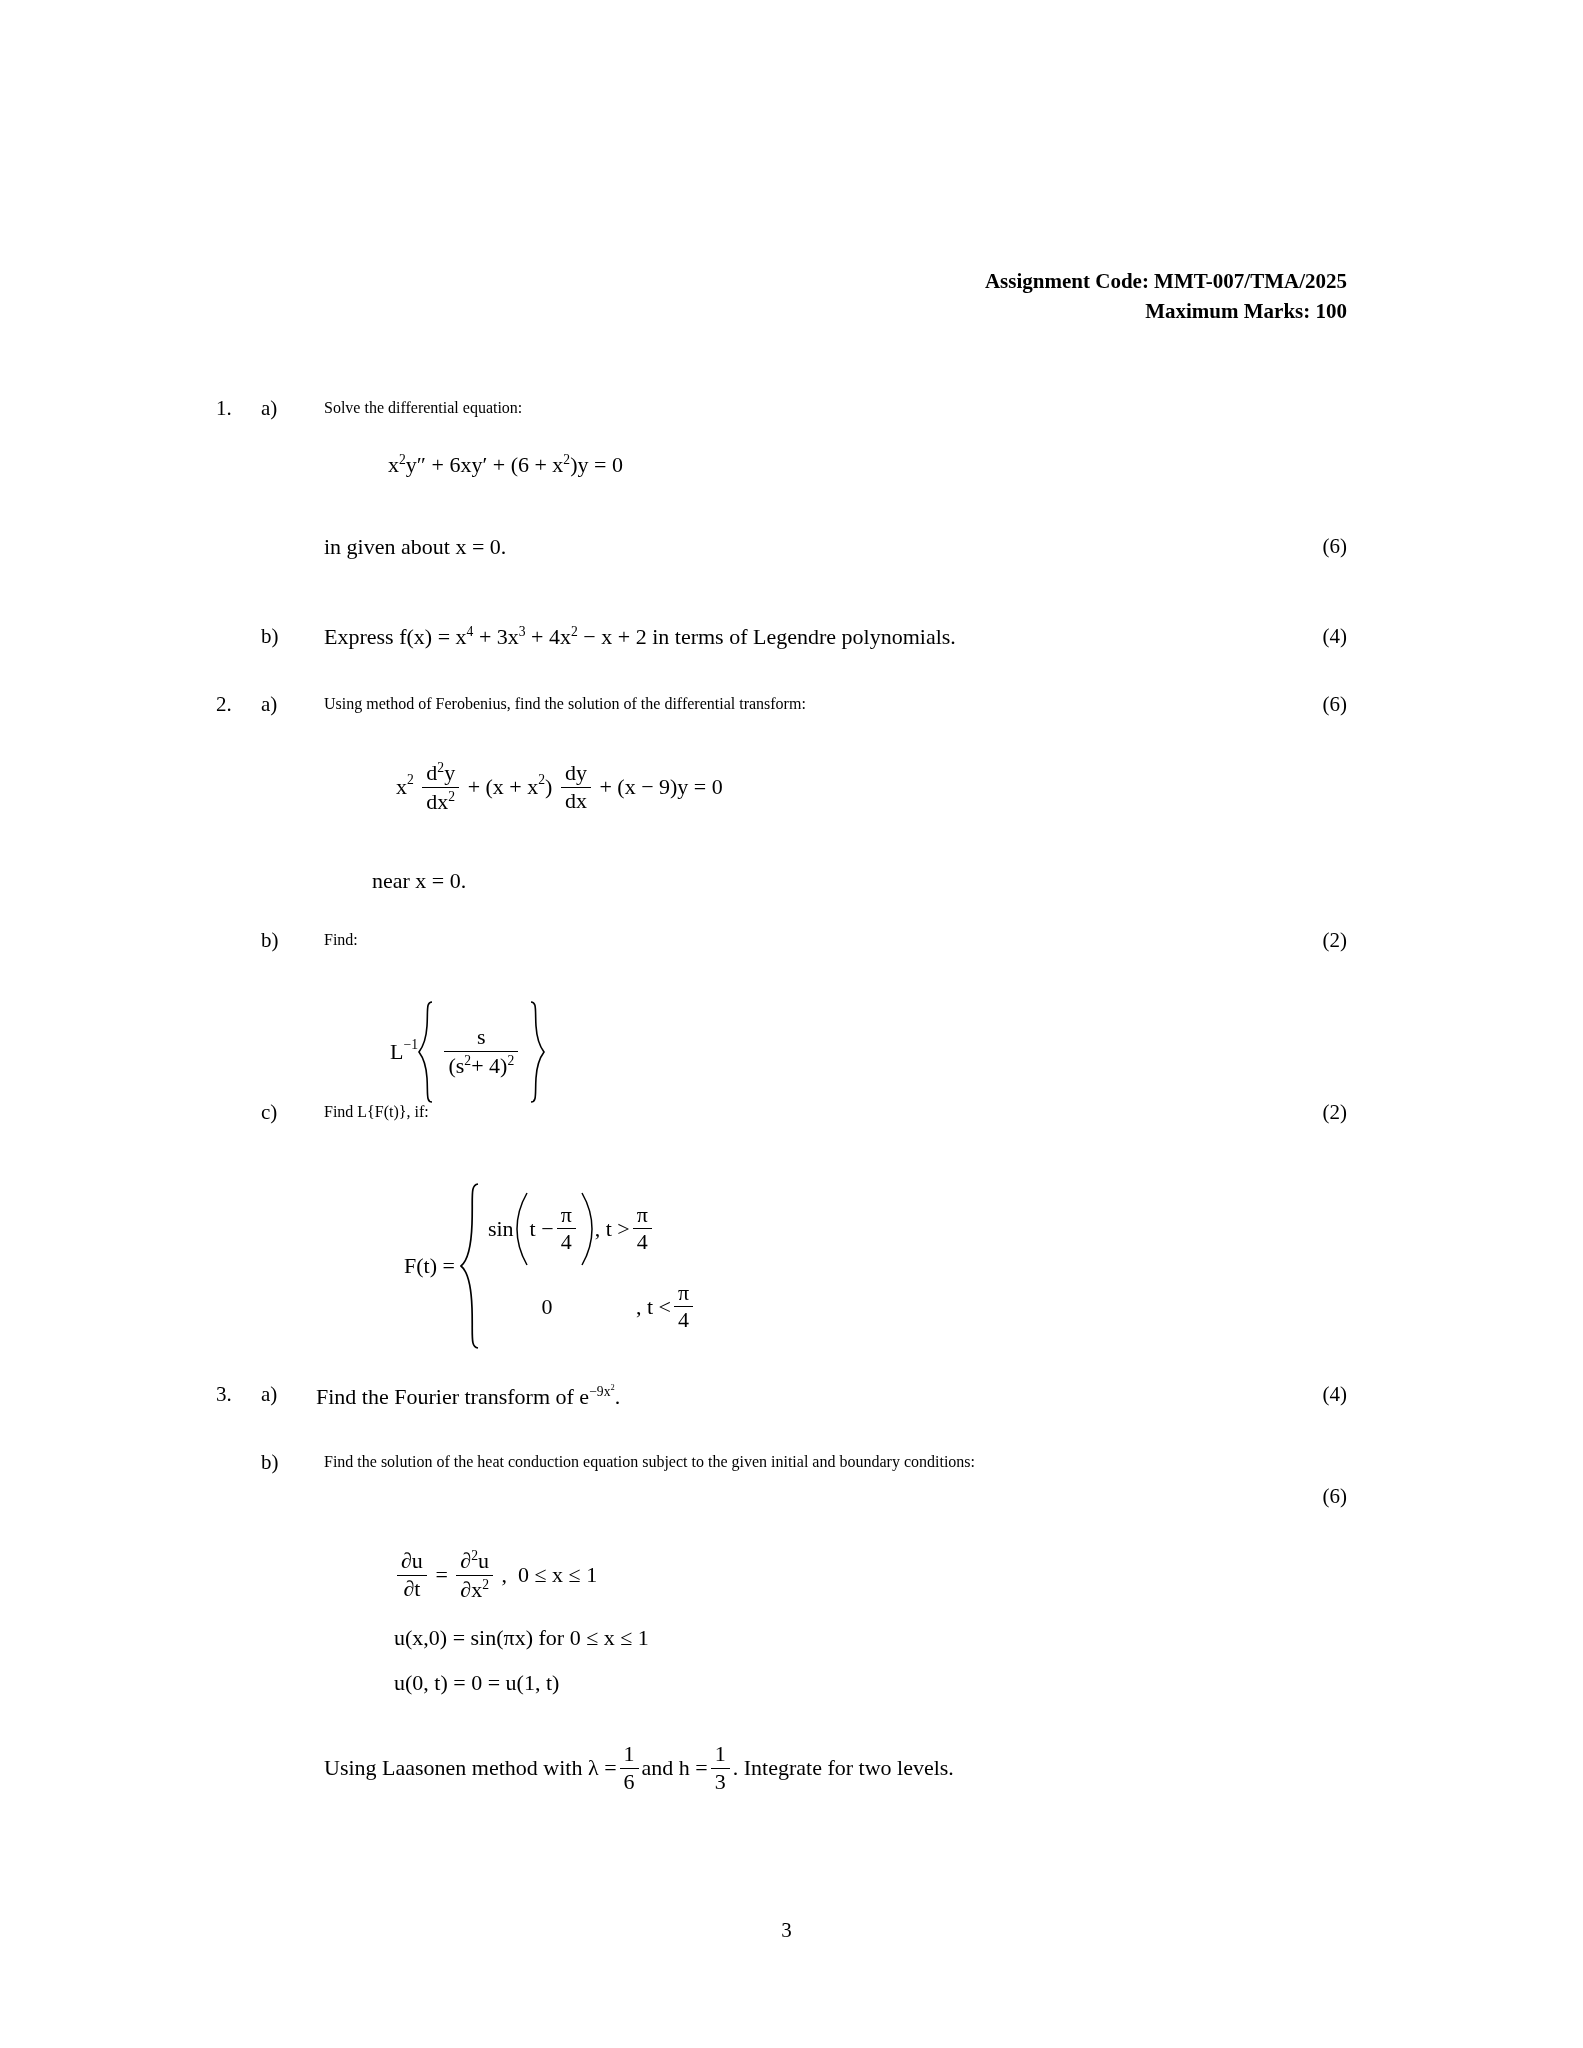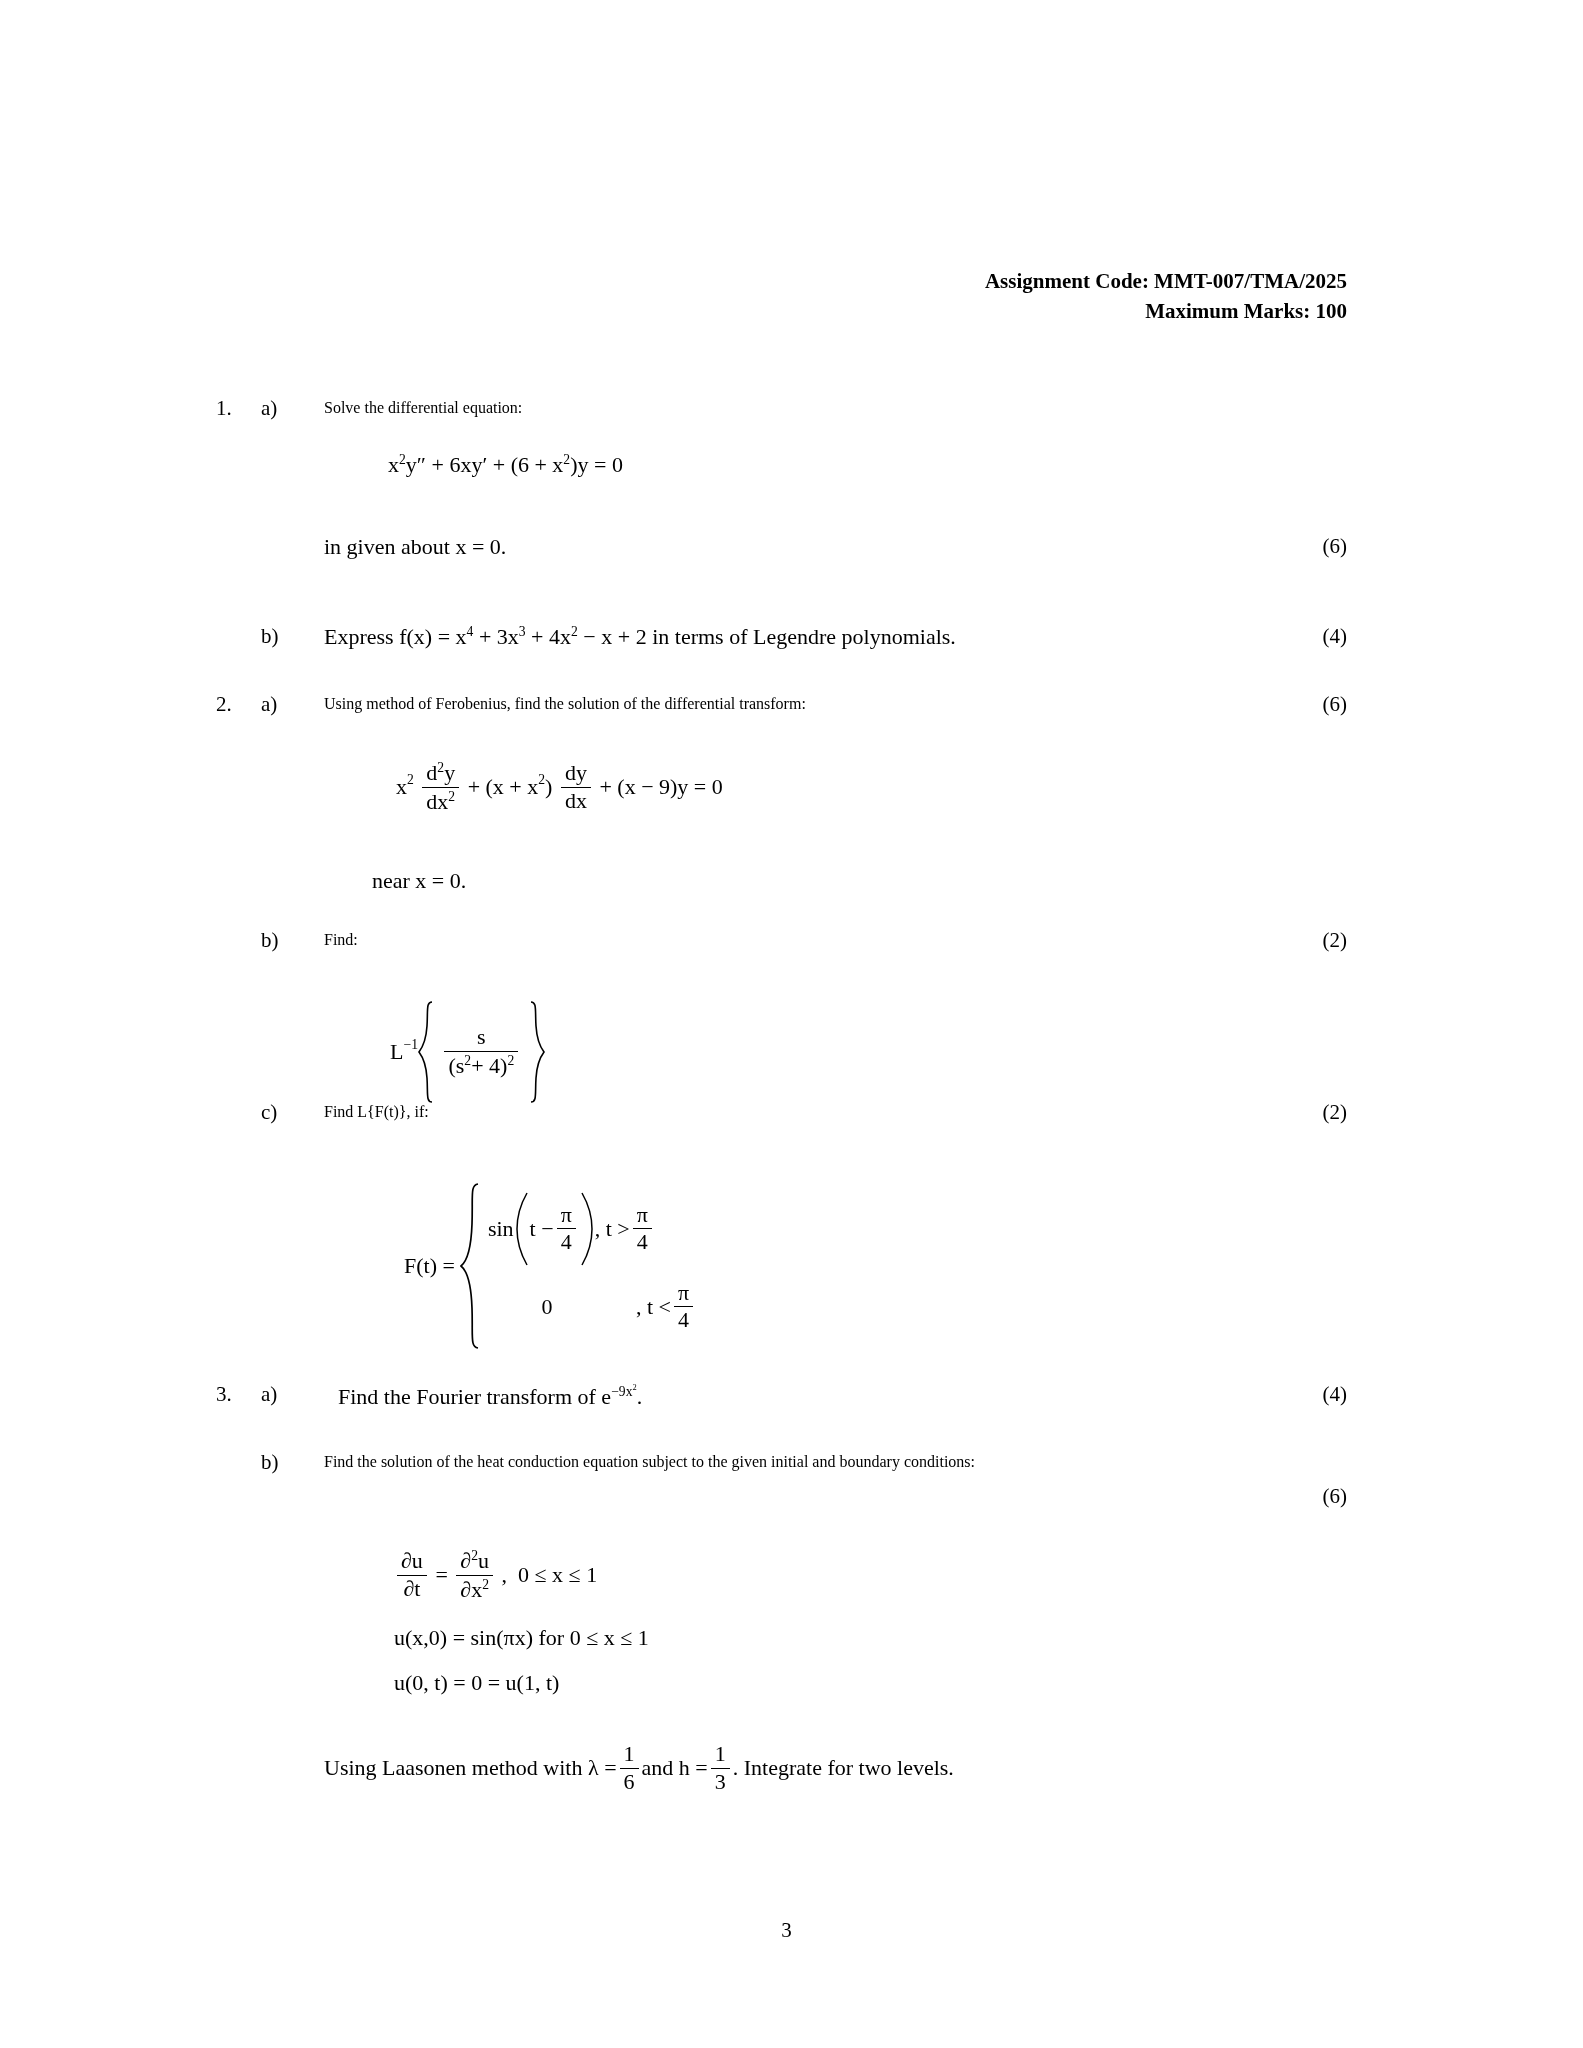--- a/index.html
+++ b/index.html
@@ -279,21 +279,21 @@
       </span>
       <span class="pw-row">
         <span class="midalign" style="display:inline-block;width:118px;text-align:center;">0</span><span class="midalign" style="margin-left:30px;">,</span>&nbsp;<span class="midalign">t &lt;</span><span class="frac"><span class="num">π</span><span class="den">4</span></span>
       </span>
     </span>
   </div>
 
   <div class="qrow" style="top:1382px;">
     <span class="qnum">3.</span>
     <span class="qlet">a)</span>
-    <span class="math" style="left:338px; top:0;">
+    <span class="math" style="left:316px; top:0;">
       <span>Find the Fourier transform of</span>
       <span>e</span><sup class="e"><span>−9</span><span>x</span><sup class="e">2</sup></sup><span>.</span>
     </span>
   </div>
   <div class="marks" style="top:1382px;">(4)</div>
 
   <div class="qrow" style="top:1450px;">
     <span class="qlet">b)</span>
     <span class="qtext">Find the solution of the heat conduction equation subject to the given initial and boundary conditions:</span>
   </div>

